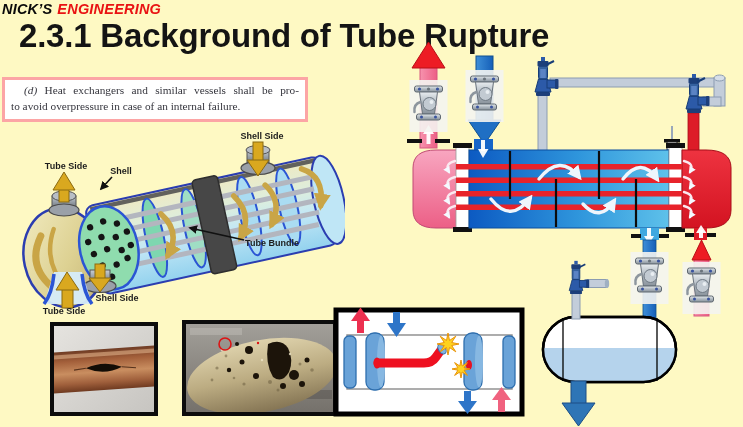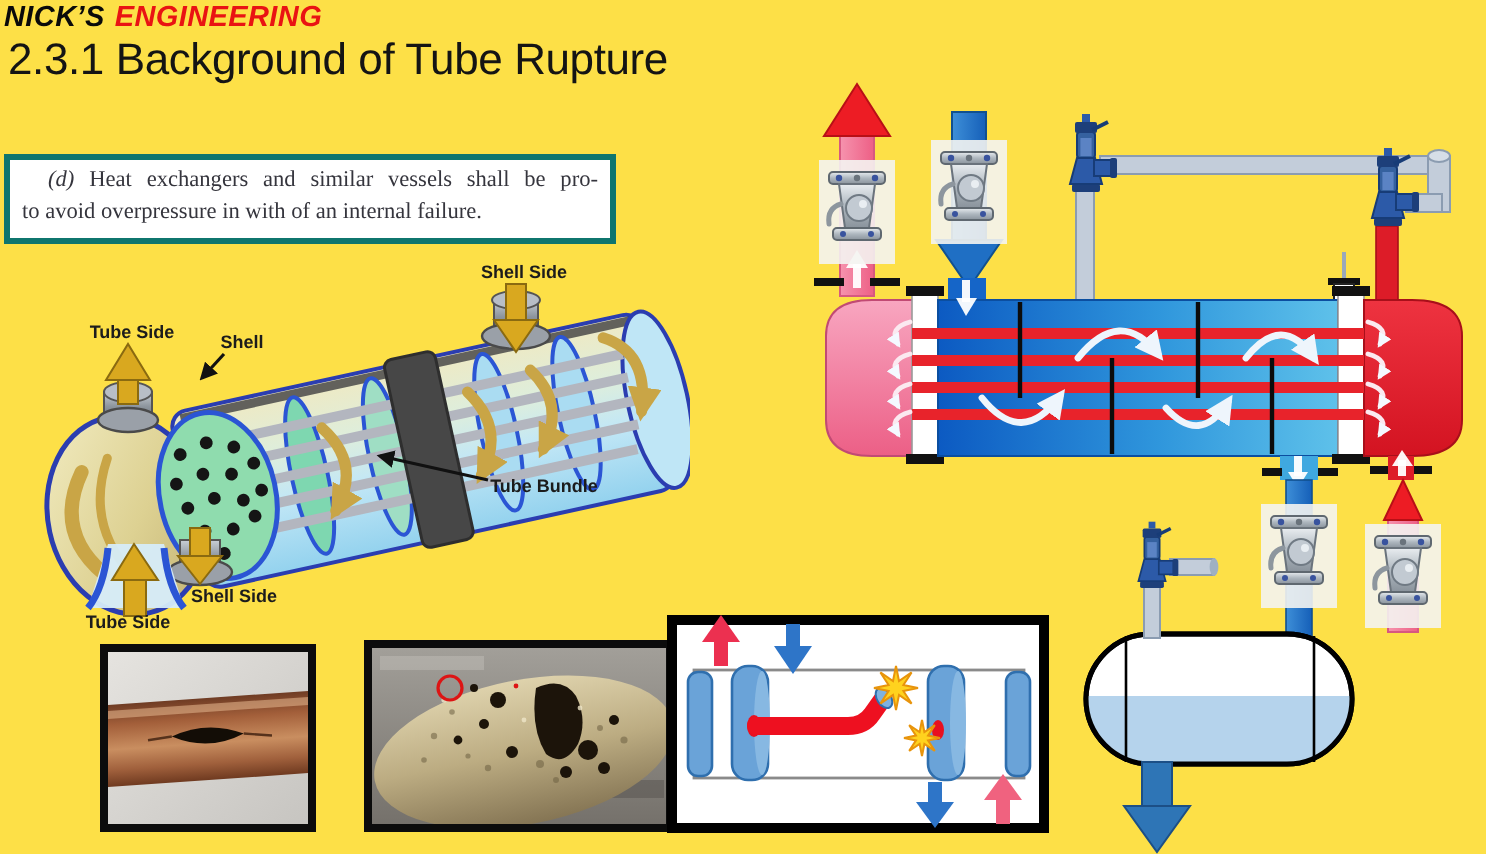--- a/index.html
+++ b/index.html
@@ -1,46 +1,46 @@
 <!DOCTYPE html>
 <html><head>
 <meta charset="utf-8">
 <style>
   html,body{margin:0;padding:0;background:#ffffff;}
-  .stage{position:relative;width:743px;height:427px;background:#fde047;overflow:hidden;
+  .stage{position:relative;width:743px;height:427px;background:#fef9c3;overflow:hidden;
          font-family:"Liberation Sans",sans-serif;}
   .abs{position:absolute;}
   .logo{position:absolute;left:2px;top:1px;font-size:14.5px;font-weight:bold;font-style:italic;
         color:#0a0a0a;white-space:nowrap;letter-spacing:.2px;}
   .logo .sec{color:#e91313;margin-left:5px;}
-  .title{position:absolute;left:4px;top:17px;font-size:22px;line-height:1.15;color:#141414;
-         font-weight:400;white-space:nowrap;letter-spacing:-.2px;}
+  .title{position:absolute;left:19px;top:17px;font-size:33px;line-height:1.15;color:#141414;
+         font-weight:700;white-space:nowrap;letter-spacing:-.2px;}
   .asme-ref{position:absolute;left:5px;top:61px;font-size:11px;color:#e34444;font-weight:500;}
-  .quote-box{position:absolute;left:2px;top:77px;width:288px;border:3px solid #0f766e;background:#fff;
+  .quote-box{position:absolute;left:2px;top:77px;width:288px;border:3px solid #fca5a5;background:#fff;
              padding:3px 6px 4px 6px;font-family:"Liberation Serif",serif;font-size:11.3px;
              line-height:1.4;color:#35353d;}
   .q-line{text-align:justify;text-align-last:justify;}
   .q-line.q-last{text-align-last:left;}
   .q-first{text-indent:13px;}
   .q-marker{font-style:italic;}
   svg text{font-family:"Liberation Sans",sans-serif;font-weight:bold;fill:#1c1c1c;}
 </style>
 </head>
 <body>
 
 <div class="stage">
 
   <div class="logo">
     <span>NICK’S</span><span class="sec">ENGINEERING</span>
   </div>
   <div class="title">2.3.1 Background of Tube Rupture</div>
 
   <div class="quote-box">
     <div class="q-line q-first"><span class="q-marker">(d)</span> <span>Heat exchangers and similar vessels shall be pro-</span></div>
-    <div class="q-line q-last">to avoid overpressure in with of an internal failure.</div>
+    <div class="q-line q-last">to avoid overpressure in case of an internal failure.</div>
   </div>
 
   <svg class="abs" style="left:0;top:128px" width="345" height="192" viewBox="0 128 345 192">
     <defs>
       <linearGradient id="cylBody" x1="0" y1="0" x2="0" y2="1">
         <stop offset="0" stop-color="#efe9c2"></stop>
           <stop offset="0.35" stop-color="#ddeedd"></stop>
         <stop offset="0.6" stop-color="#c2e7f6"></stop>
           <stop offset="1" stop-color="#93d2ee"></stop>
       </linearGradient>

